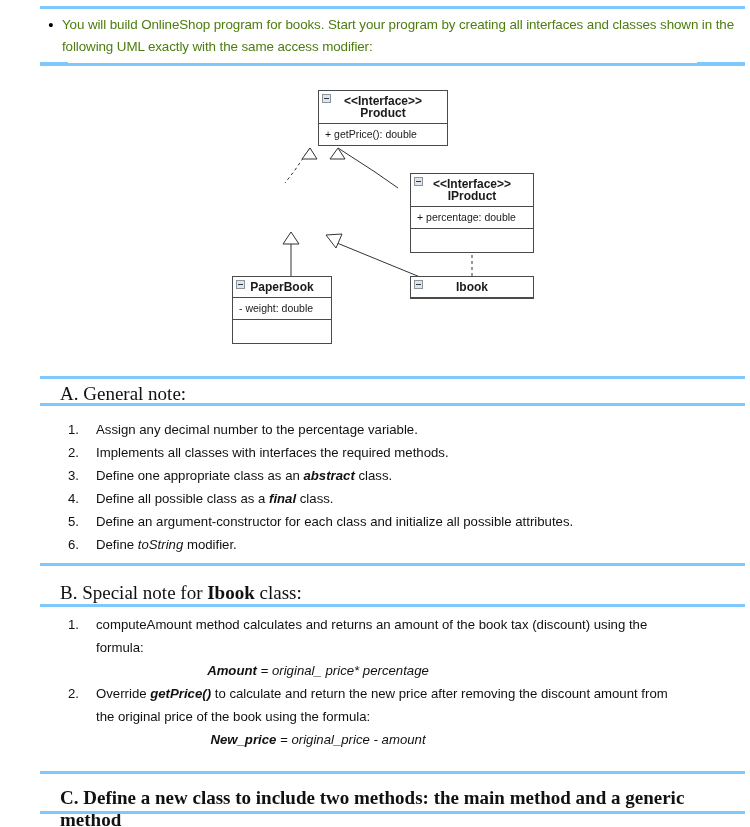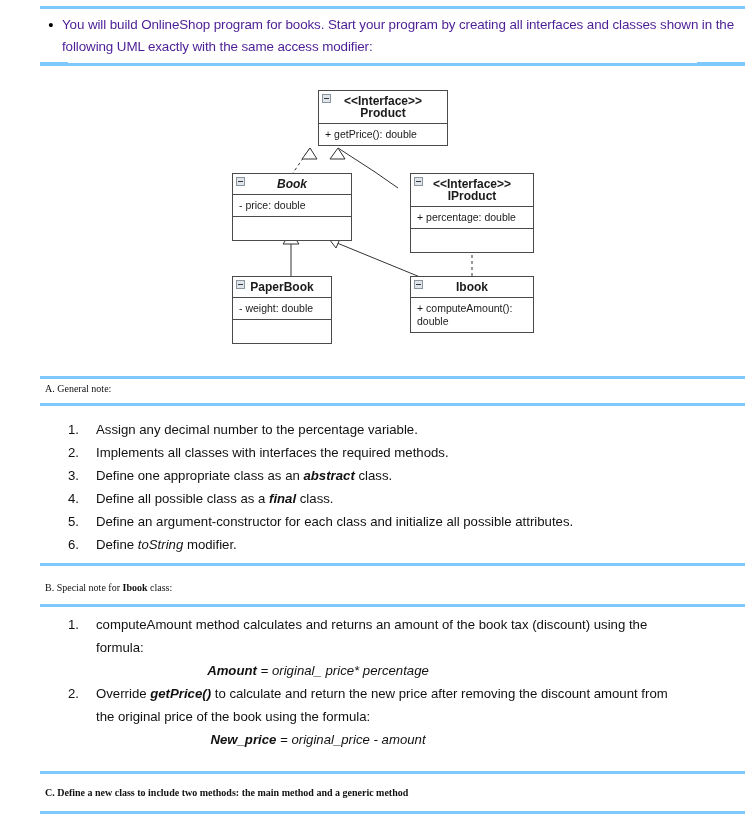--- a/index.html
+++ b/index.html
@@ -26,21 +26,21 @@
   }
   .intro-row{display:flex; align-items:flex-start;}
   .intro-bullet{
     width:22px; flex:0 0 22px;
     font-size:15px; line-height:22px;
     text-align:center; color:#000;
   }
   .intro-text{
     font-size:13.4px;
     line-height:22px;
-    color:#4c1d95;
+    color:#4d7c0f;
     letter-spacing:-0.1px;
   }
 
   
   .uml{
     position:absolute;
     left:0; top:80px; width:750px; height:285px;
   }
   .uml svg{position:absolute;left:0;top:0;}
 
@@ -86,23 +86,23 @@
     content:"";
     position:absolute;
     left:1px; top:3px;
     width:5px; height:1px;
     background:#33383d;
   }
 
   
   .sec-head{
     position:absolute;
-    left:45px;
+    left:60px;
     font-family:"Liberation Serif", serif;
-    font-size:10px;
+    font-size:19px;
     color:#111;
   }
   .sec-head b{font-weight:bold;}
 
   
   .olist{
     position:absolute;
     left:68px;
     font-size:13.2px;
     line-height:23px;
@@ -172,28 +172,20 @@
 
   <div class="umlbox" style="left:318px; top:10px; width:130px;">
     <div class="hdr">
       <span class="minus-icon"></span>
       <span class="stereo">&lt;&lt;Interface&gt;&gt;</span>
       <span class="cname">Product</span>
     </div>
     <div class="compart last">+ getPrice(): double</div>
   </div>
 
-  <div class="umlbox" style="left:232px; top:93px; width:120px;">
-    <div class="hdr">
-      <span class="minus-icon"></span>
-      <span class="cname abstract">Book</span>
-    </div>
-    <div class="compart">- price: double</div>
-    <div class="compart last empty"></div>
-  </div>
 
   <div class="umlbox" style="left:410px; top:93px; width:124px;">
     <div class="hdr">
       <span class="minus-icon"></span>
       <span class="stereo">&lt;&lt;Interface&gt;&gt;</span>
       <span class="cname">IProduct</span>
     </div>
     <div class="compart">+ percentage: double</div>
     <div class="compart last empty"></div>
   </div>
@@ -205,21 +197,20 @@
     </div>
     <div class="compart">- weight: double</div>
     <div class="compart last empty"></div>
   </div>
 
   <div class="umlbox" style="left:410px; top:196px; width:124px;">
     <div class="hdr">
       <span class="minus-icon"></span>
       <span class="cname">Ibook</span>
     </div>
-    <div class="compart last">+ computeAmount(): double</div>
   </div>
 </div>
 
 <div class="rule" style="left:40px; top:376px; width:705px;"></div>
 <div class="sec-head" style="top:383px;">A. General note:</div>
 <div class="rule" style="left:40px; top:403px; width:705px;"></div>
 
 <div class="olist" style="top:418px; width:620px;">
   <div class="li">
     <span class="num">1.</span>

